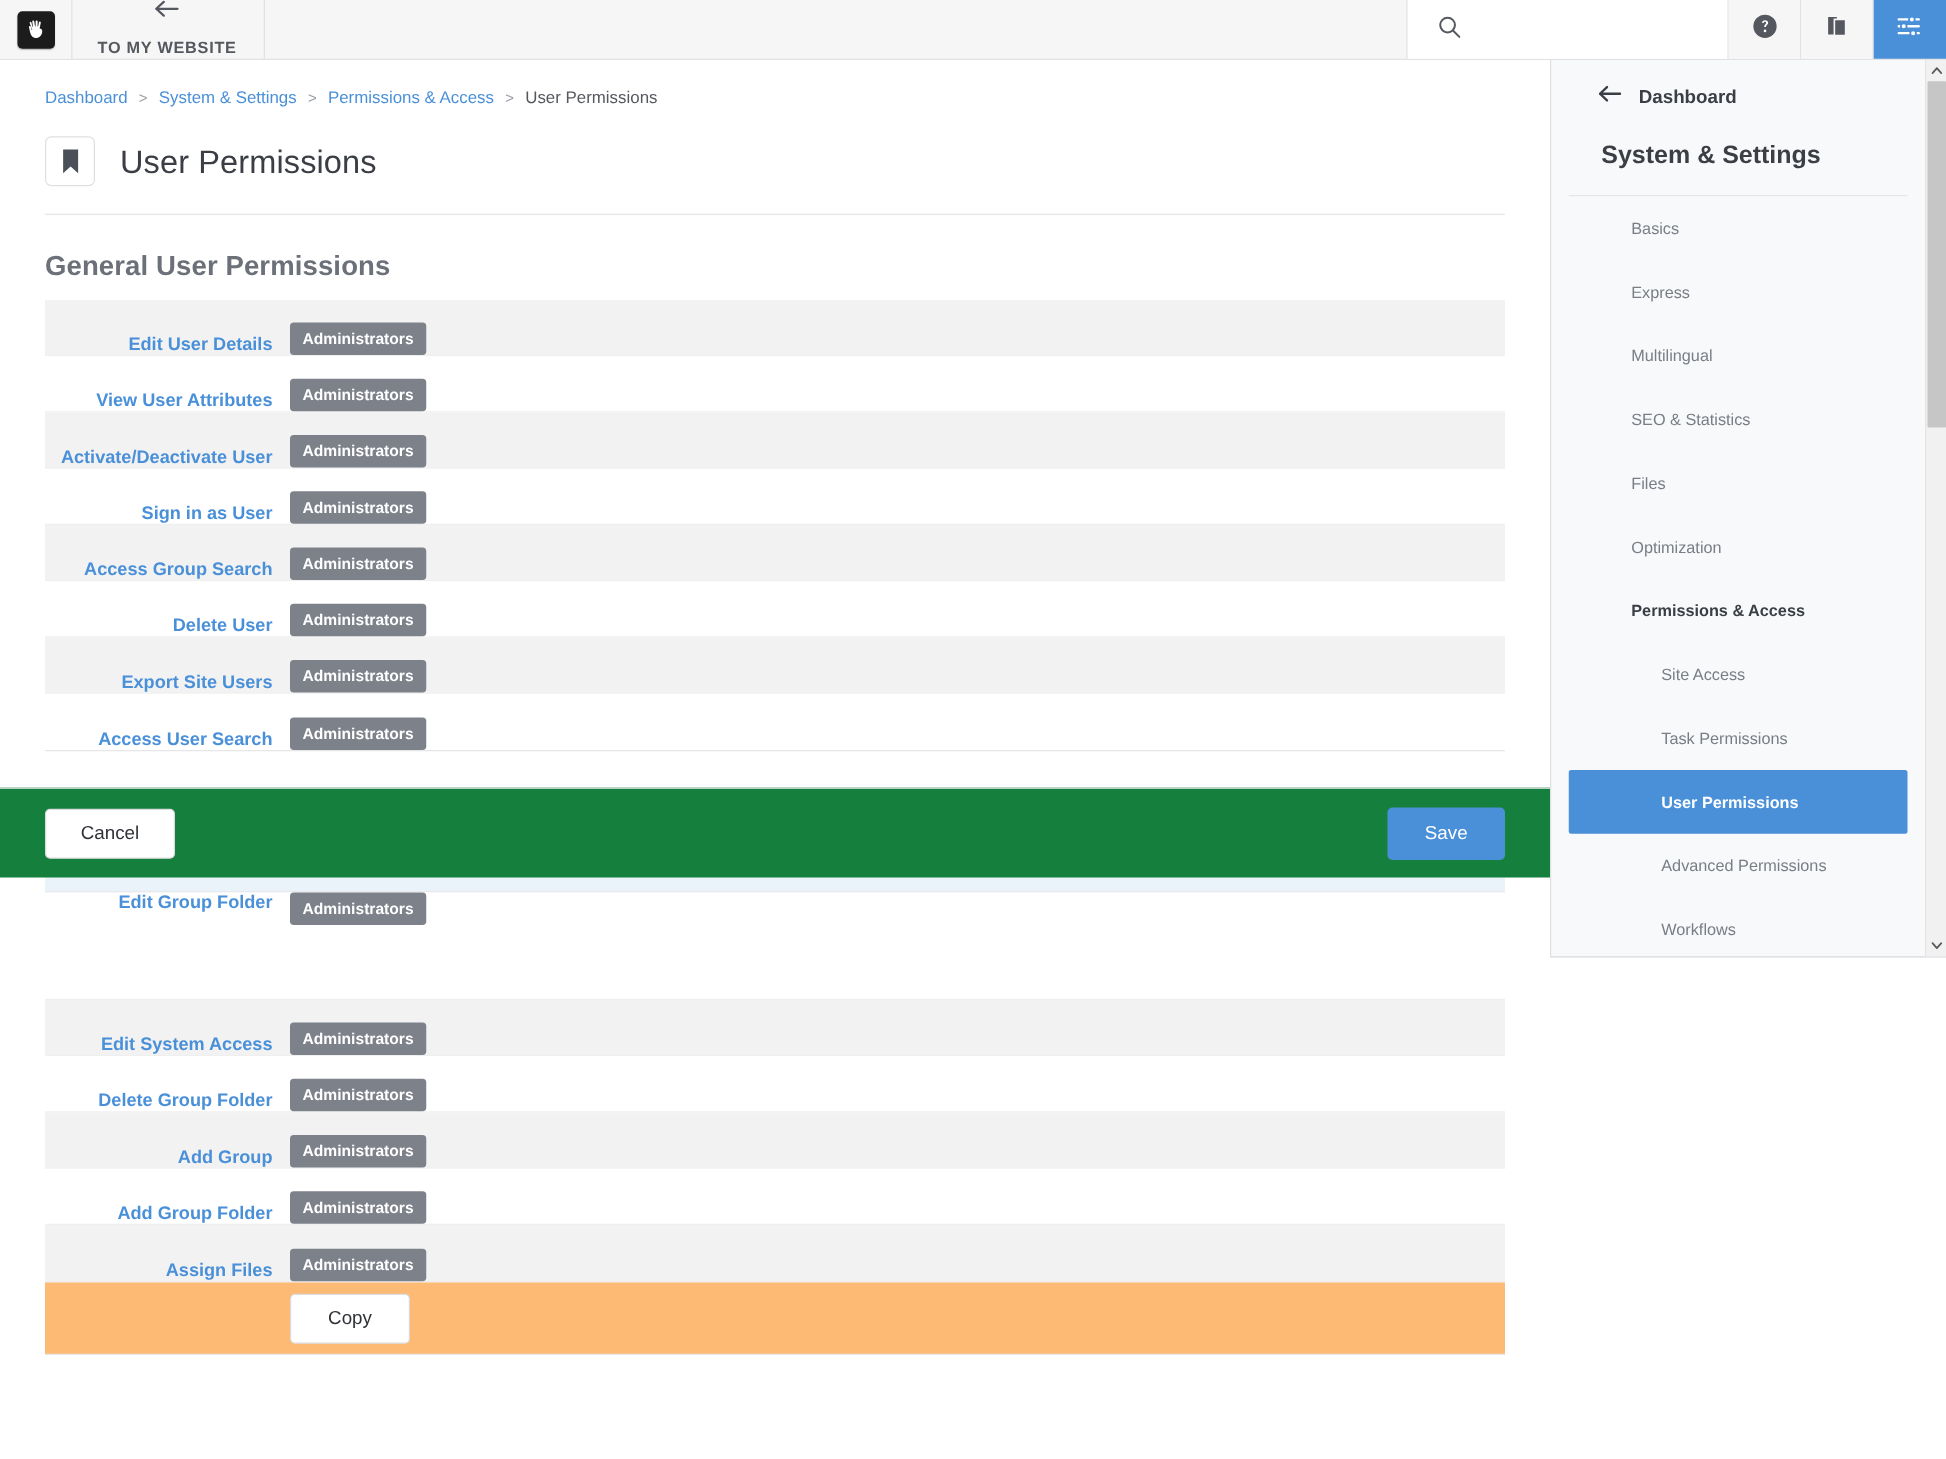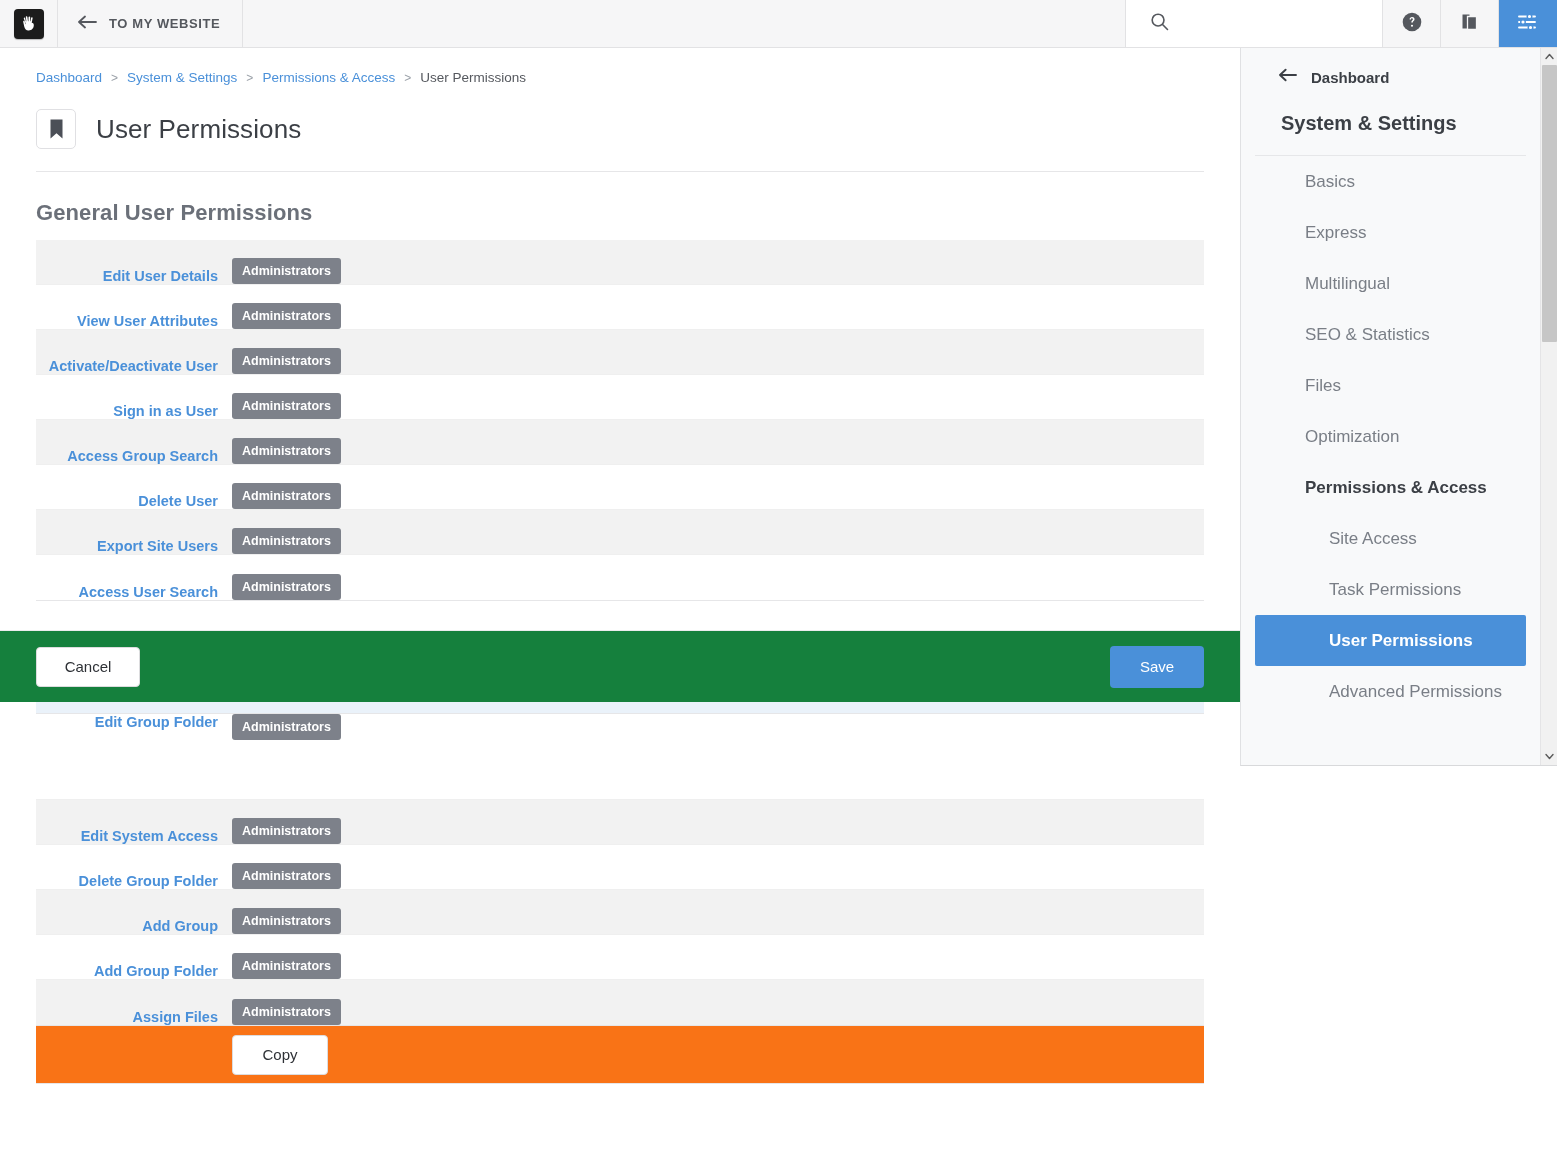--- a/index.html
+++ b/index.html
@@ -43,20 +43,21 @@
   .logo-square svg { display:block; }
 
   .to-site {
     display: flex;
     align-items: center;
     gap: 11px;
     padding: 0 22px 0 20px;
     border-right: 1px solid #e2e2e4;
     cursor: pointer;
     user-select: none;
+    flex-direction: column;
   }
   .to-site .arrow { display:block; }
   .to-site .label {
     font-size: 13px;
     font-weight: bold;
     letter-spacing: .6px;
     color: #55585e;
     white-space: nowrap;
   }
 
@@ -189,21 +190,21 @@
     font-size: 14.5px;
     font-style: italic;
     color: #55585e;
     border-bottom: 1px solid #e6e6e8;
   }
 
   .action-row {
     display: flex;
     align-items: center;
     height: 58px;
-    background: #f97316;
+    background: #fdba74;
     border-bottom: 1px solid #e6e6e8;
     padding-left: 196px;
   }
   .btn-light {
     display: inline-flex;
     align-items: center;
     justify-content: center;
     min-width: 96px;
     height: 40px;
     padding: 0 18px;
@@ -292,21 +293,21 @@
     font-size: 20px;
     font-weight: bold;
     color: #3b3f45;
     padding: 26px 0 0 40px;
   }
   .side-divider {
     margin: 20px 14px 0 14px;
     border-top: 1px solid #e6e7e9;
   }
   .side-item {
-    font-size: 17px;
+    font-size: 13px;
     color: #797e86;
     padding: 0 0 0 64px;
     height: 51px;
     display: flex;
     align-items: center;
     cursor: pointer;
   }
   .side-item.group {
     font-weight: bold;
     color: #3b3f45;
@@ -539,20 +540,21 @@
     <div class="side-item">Express</div>
     <div class="side-item">Multilingual</div>
     <div class="side-item">SEO &amp; Statistics</div>
     <div class="side-item">Files</div>
     <div class="side-item">Optimization</div>
     <div class="side-item group">Permissions &amp; Access</div>
     <div class="side-item sub">Site Access</div>
     <div class="side-item sub">Task Permissions</div>
     <div class="side-item active">User Permissions</div>
     <div class="side-item sub">Advanced Permissions</div>
+    <div class="side-item sub">Workflows</div>
   </div>
 
   <div class="side-scrollbar">
     <div class="sb-arrow up">
       <svg width="9" height="7" viewBox="0 0 9 7" aria-hidden="true">
         <path d="M1 5.5L4.5 1.5L8 5.5" stroke="#5a5a5a" stroke-width="1.4" fill="none" stroke-linecap="round" stroke-linejoin="round"></path>
       </svg>
     </div>
     <div class="sb-thumb"></div>
     <div class="sb-arrow down">

